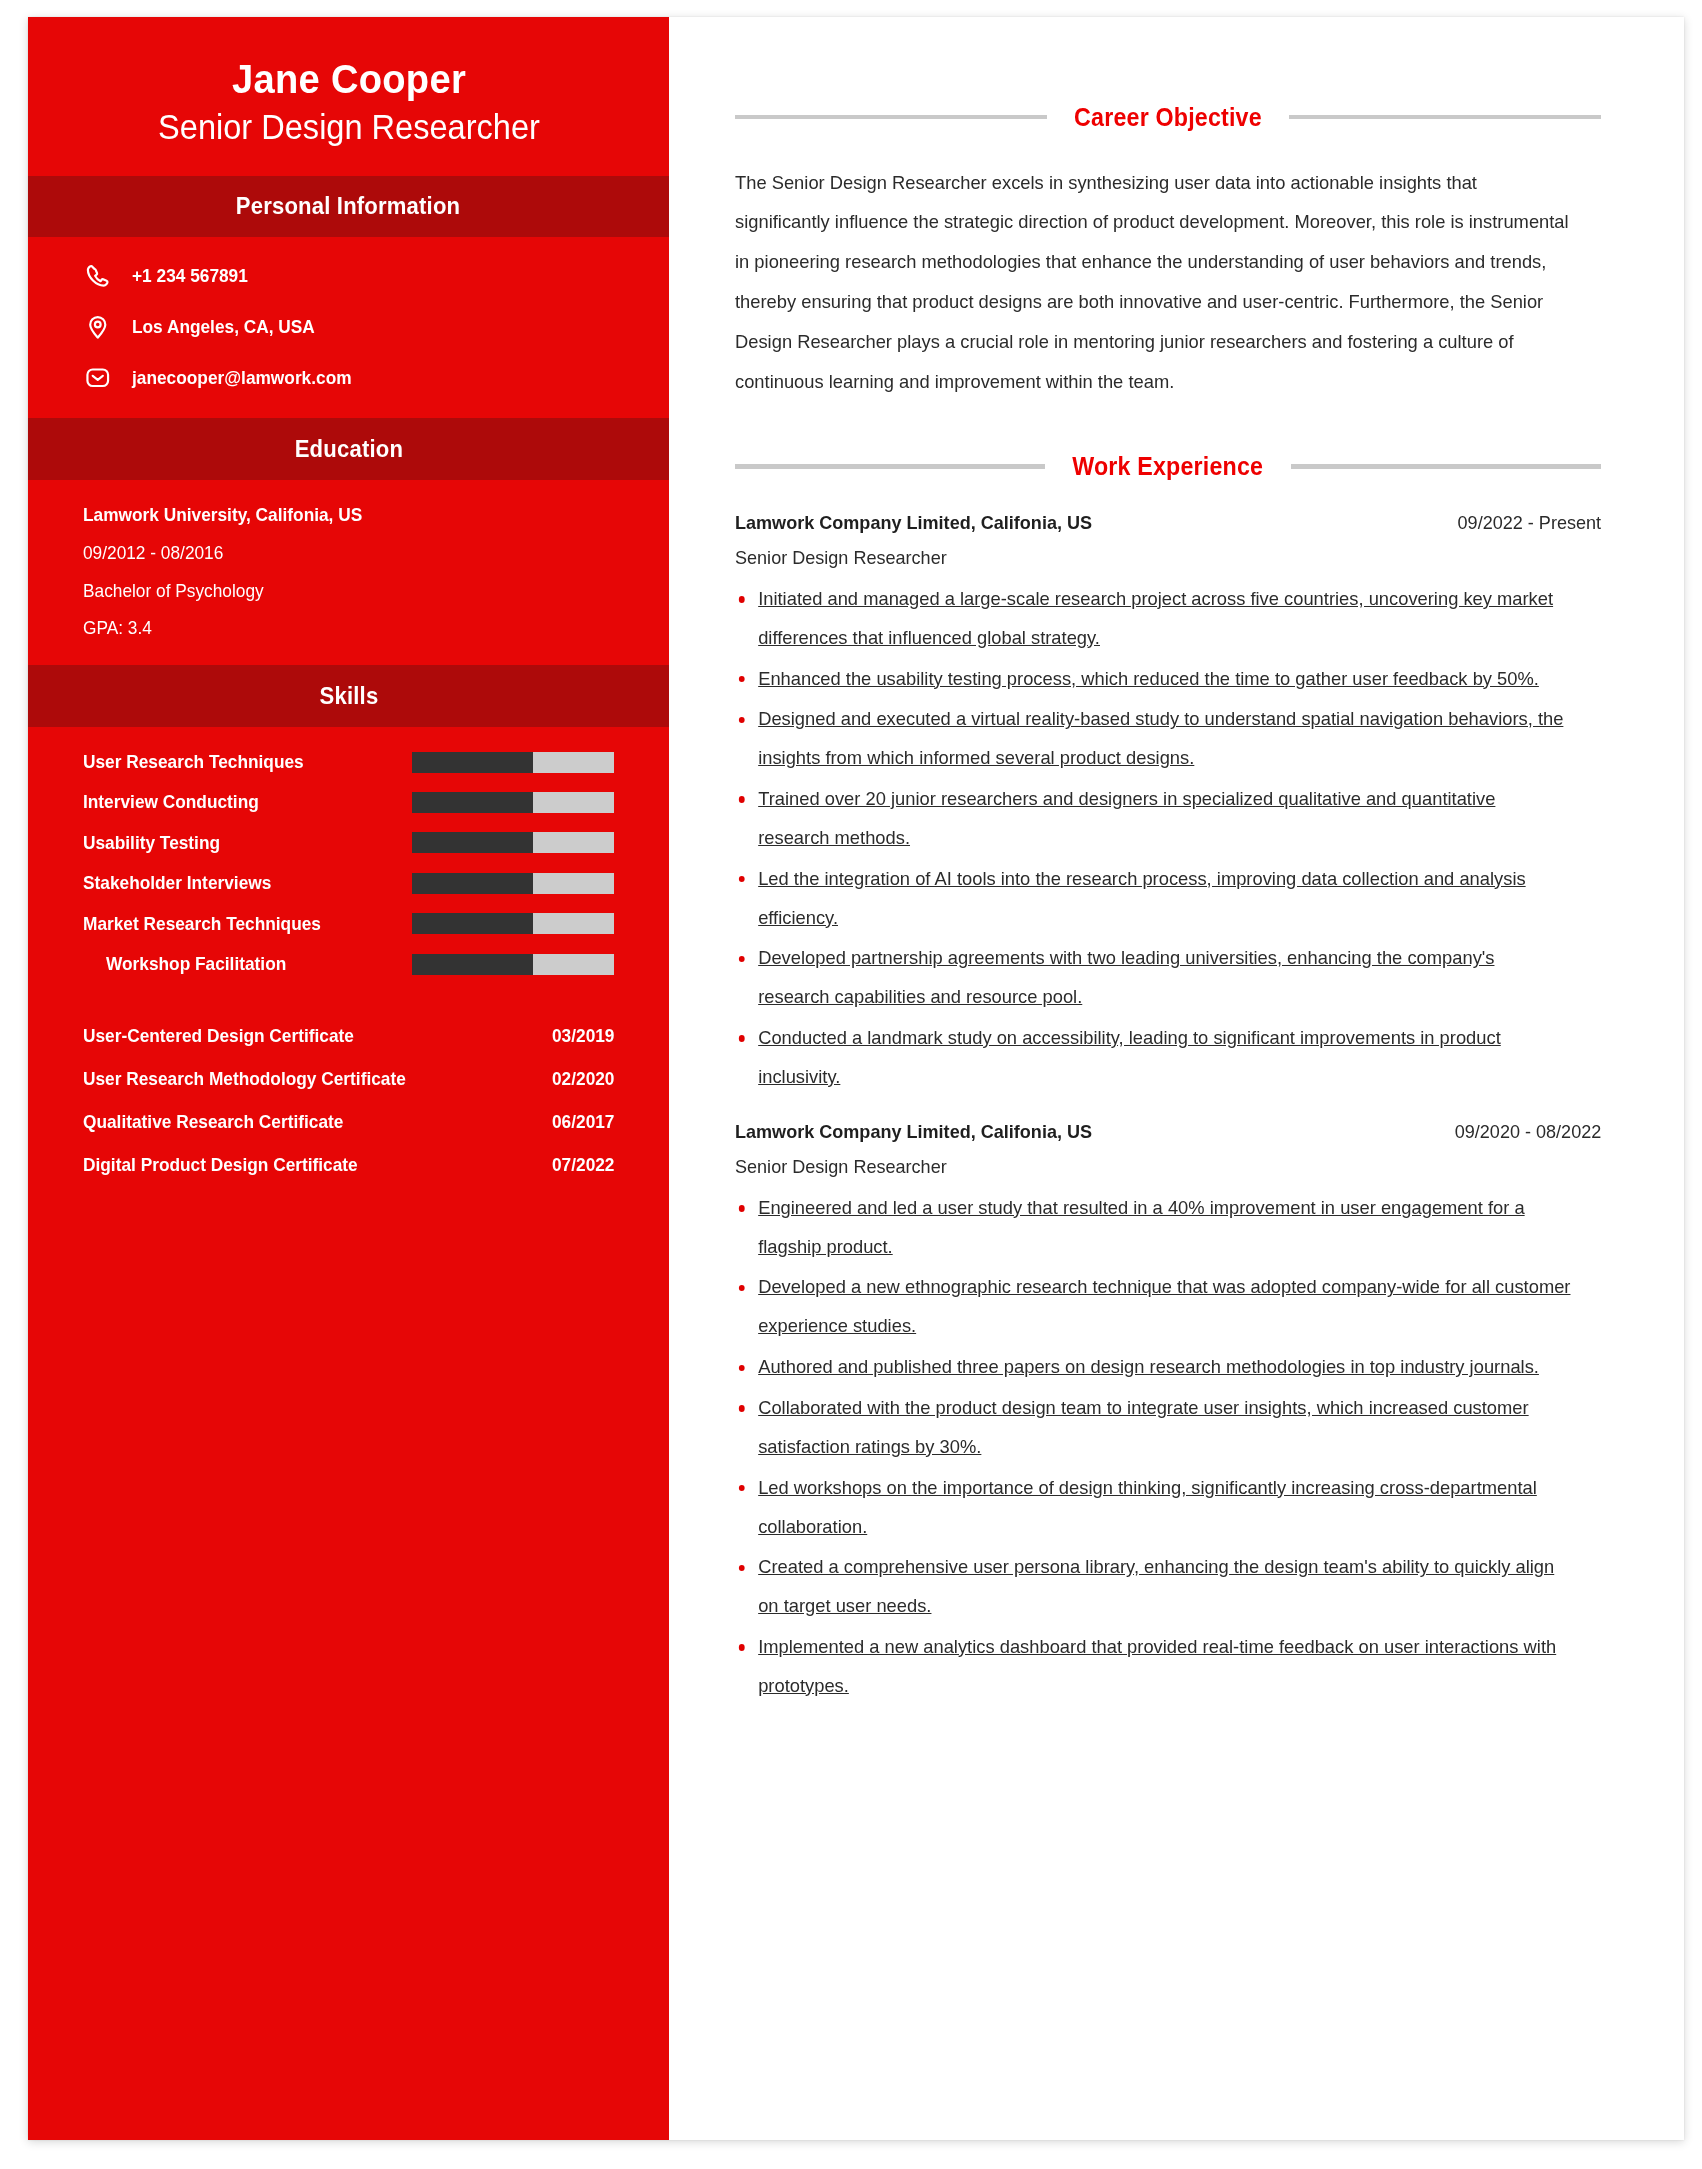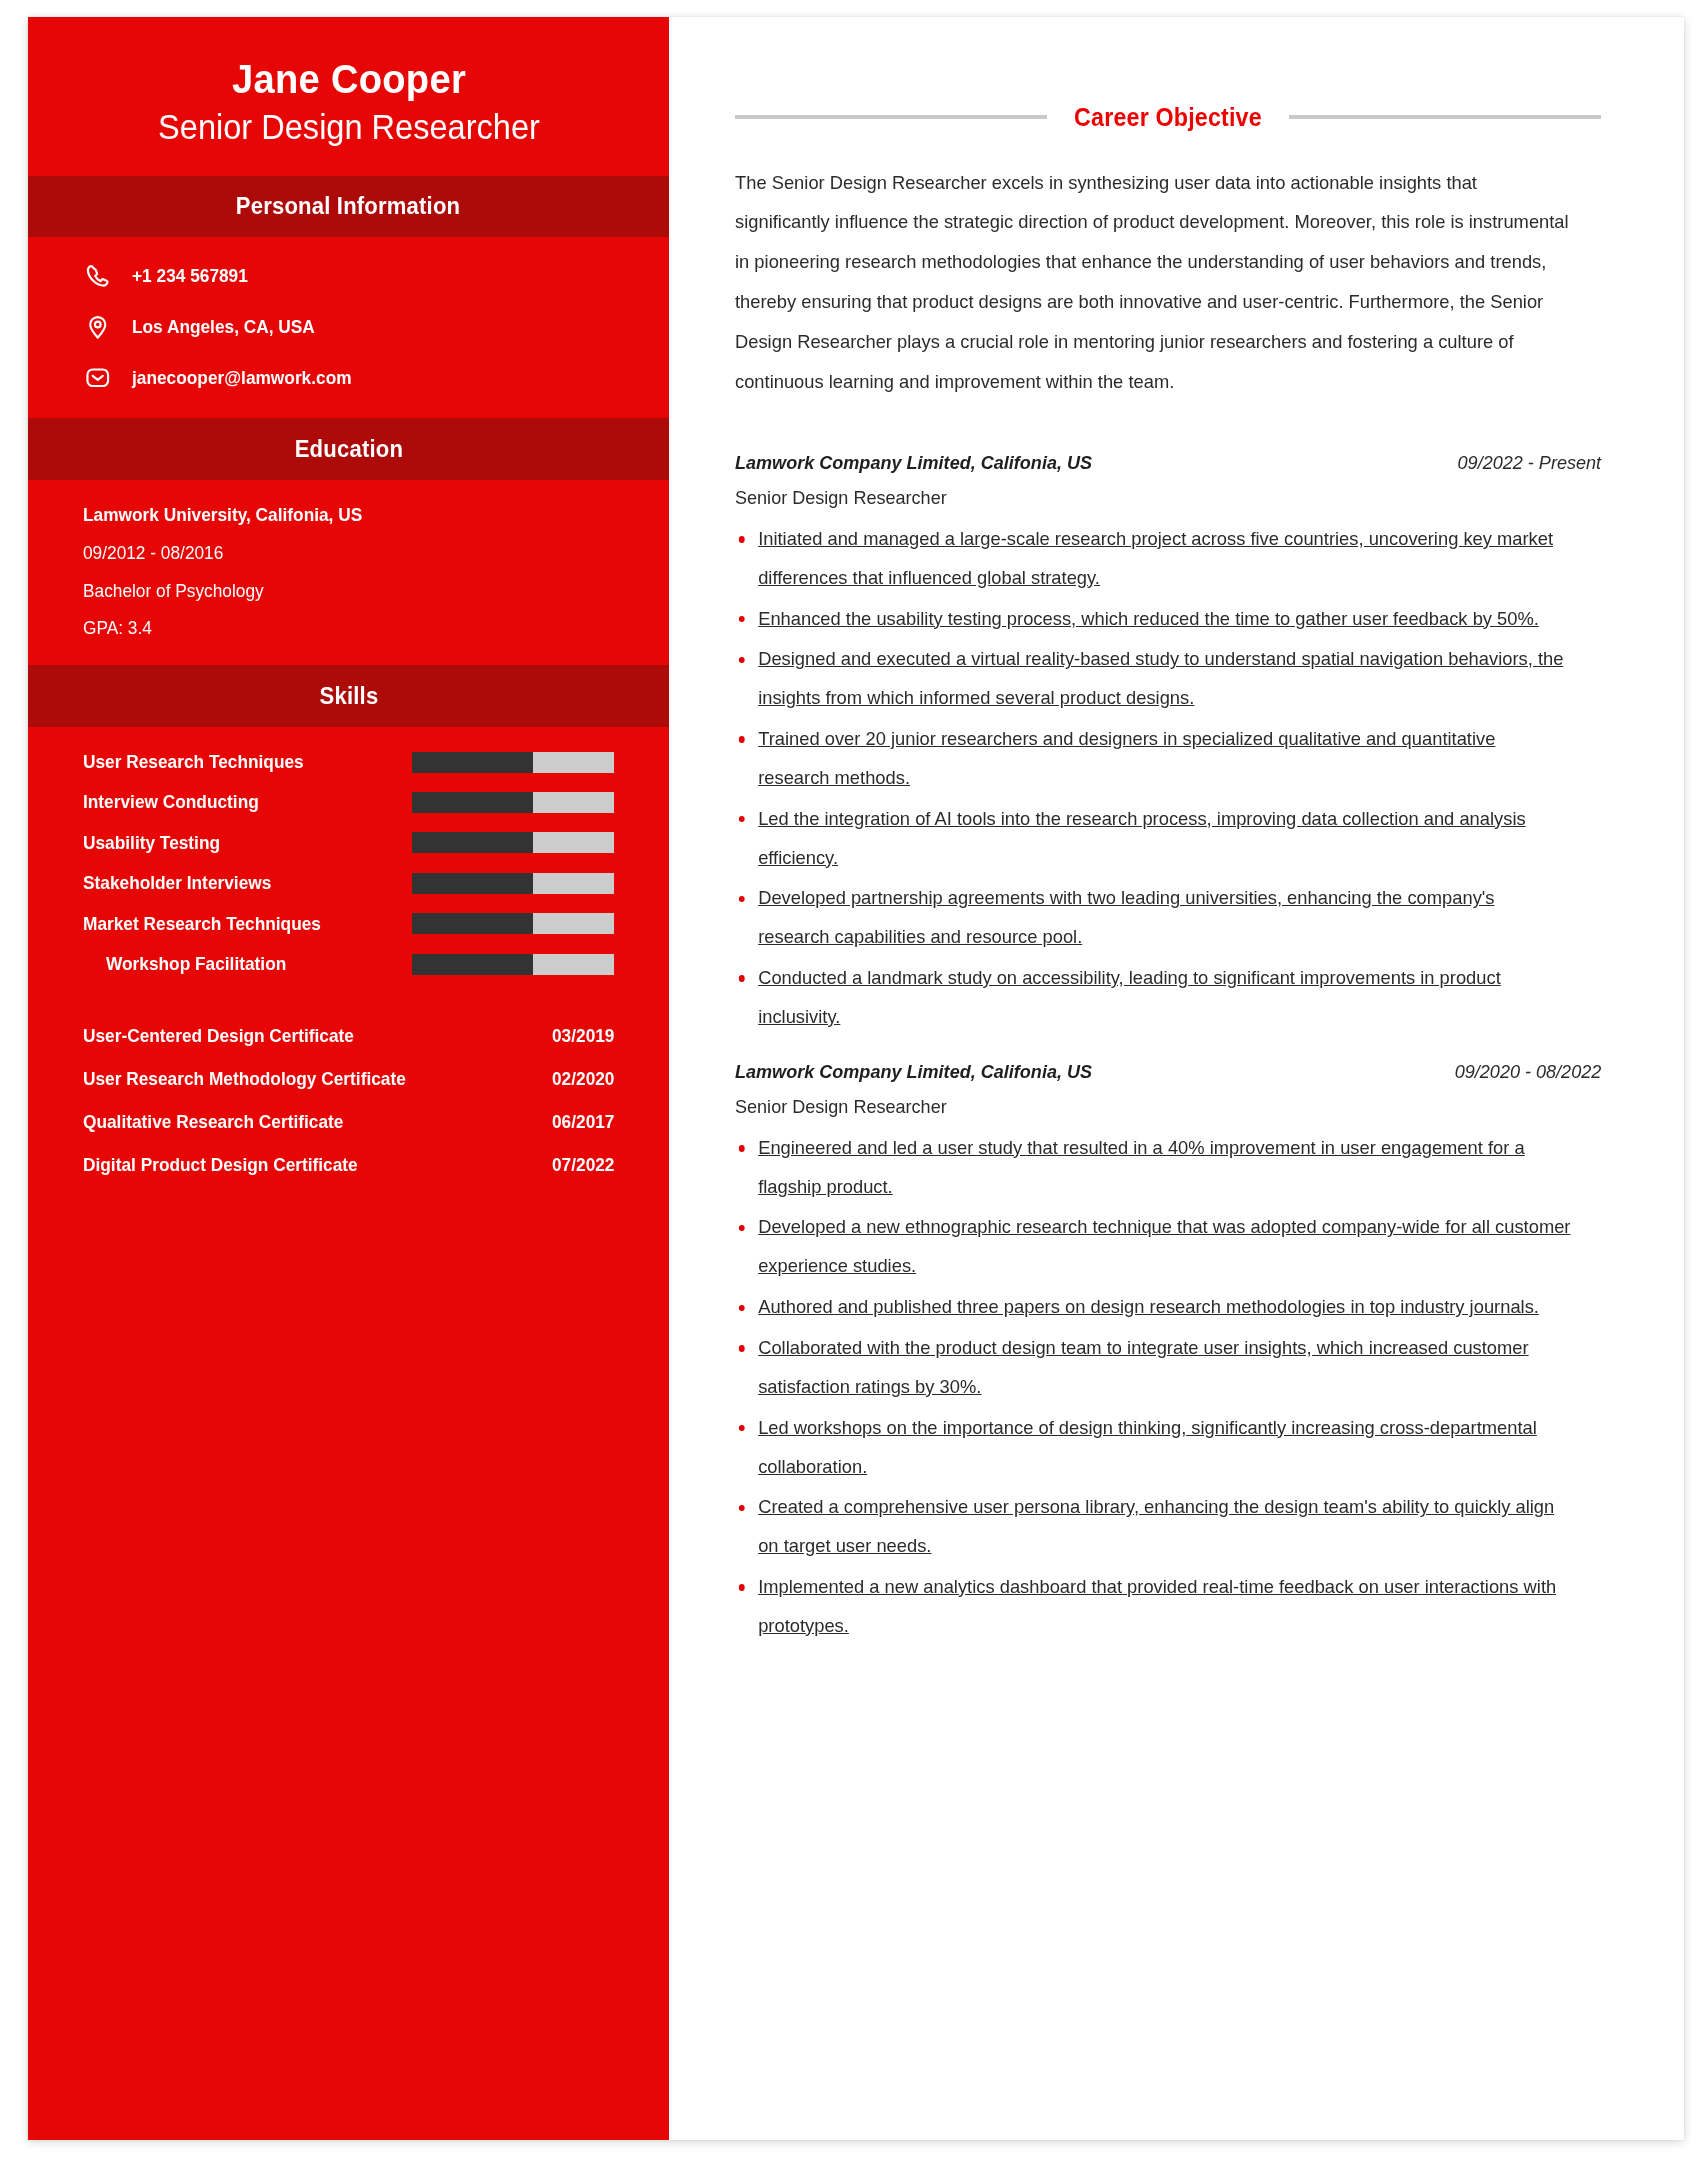--- a/index.html
+++ b/index.html
@@ -201,21 +201,20 @@
     transform-origin: left top;
     margin-bottom: 50px;
   }
 
   .job { margin-bottom: 7.3px; }
   .job-head {
     display: flex;
     justify-content: space-between;
     align-items: baseline;
     margin-bottom: 13px;
-    font-style: italic;
   }
   .job-company {
     font-size: 19px;
     font-weight: bold;
     color: #1f1f1f;
     transform: scaleX(0.95);
     transform-origin: left center;
     white-space: nowrap;
   }
   .job-dates {
@@ -375,20 +374,25 @@
   <main class="main">
 
     <div class="main-sec-head">
       <span class="rule"></span>
       <span class="main-sec-title">Career Objective</span>
       <span class="rule"></span>
     </div>
 
     <p class="objective-text">The Senior Design Researcher excels in synthesizing user data into actionable insights that significantly influence the strategic direction of product development. Moreover, this role is instrumental in pioneering research methodologies that enhance the understanding of user behaviors and trends, thereby ensuring that product designs are both innovative and user-centric. Furthermore, the Senior Design Researcher plays a crucial role in mentoring junior researchers and fostering a culture of continuous learning and improvement within the team.</p>
 
+    <div class="main-sec-head">
+      <span class="rule"></span>
+      <span class="main-sec-title">Work Experience</span>
+      <span class="rule"></span>
+    </div>
 
     <div id="jobs">
         <div class="job">
           <div class="job-head">
             <span class="job-company">Lamwork Company Limited, Califonia, US</span>
             <span class="job-dates">09/2022 - Present</span>
           </div>
           <div class="job-role">Senior Design Researcher</div>
           <ul class="bullets">
             <li>Initiated and managed a large-scale research project across five countries, uncovering key market differences that influenced global strategy.</li>

